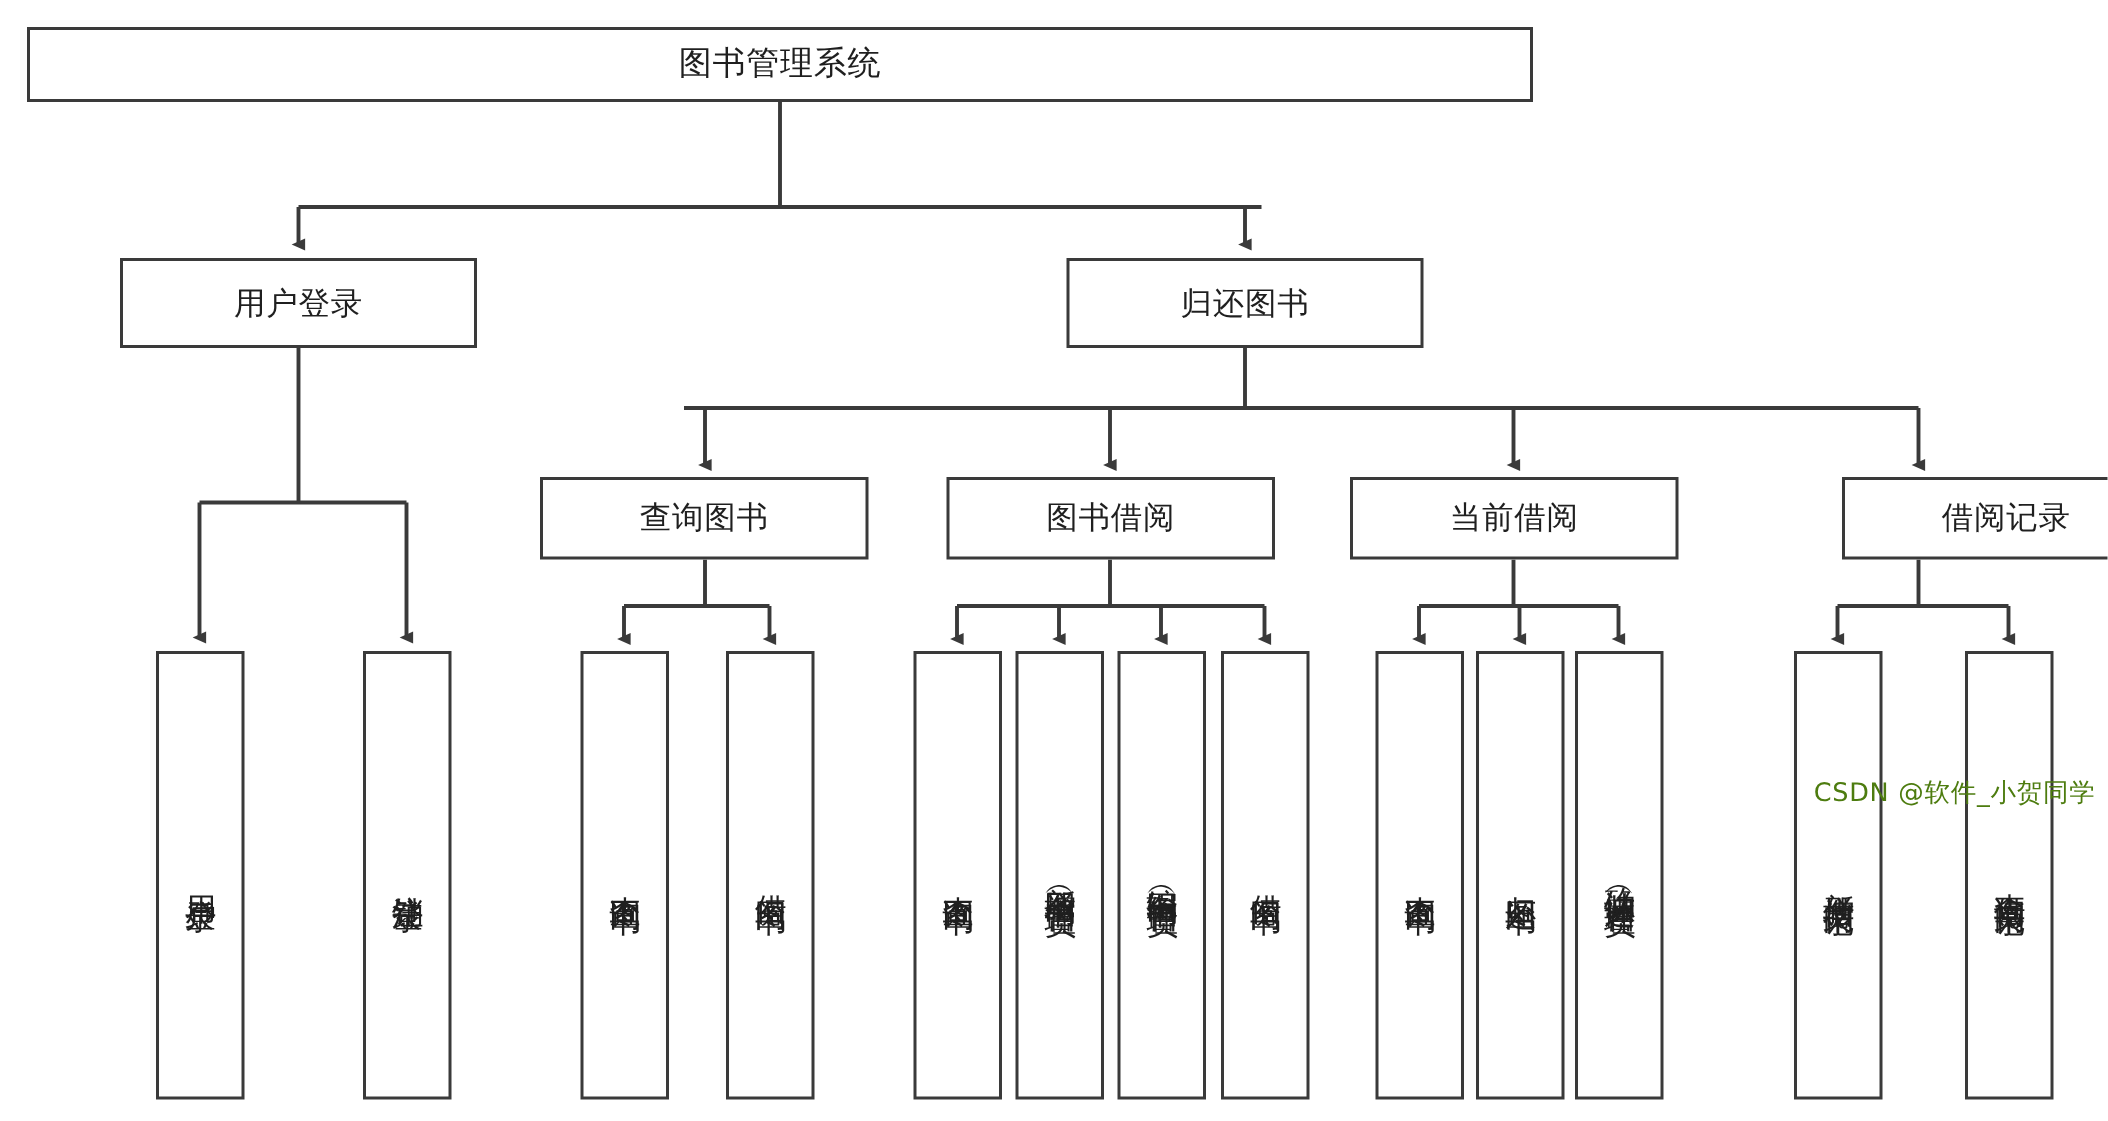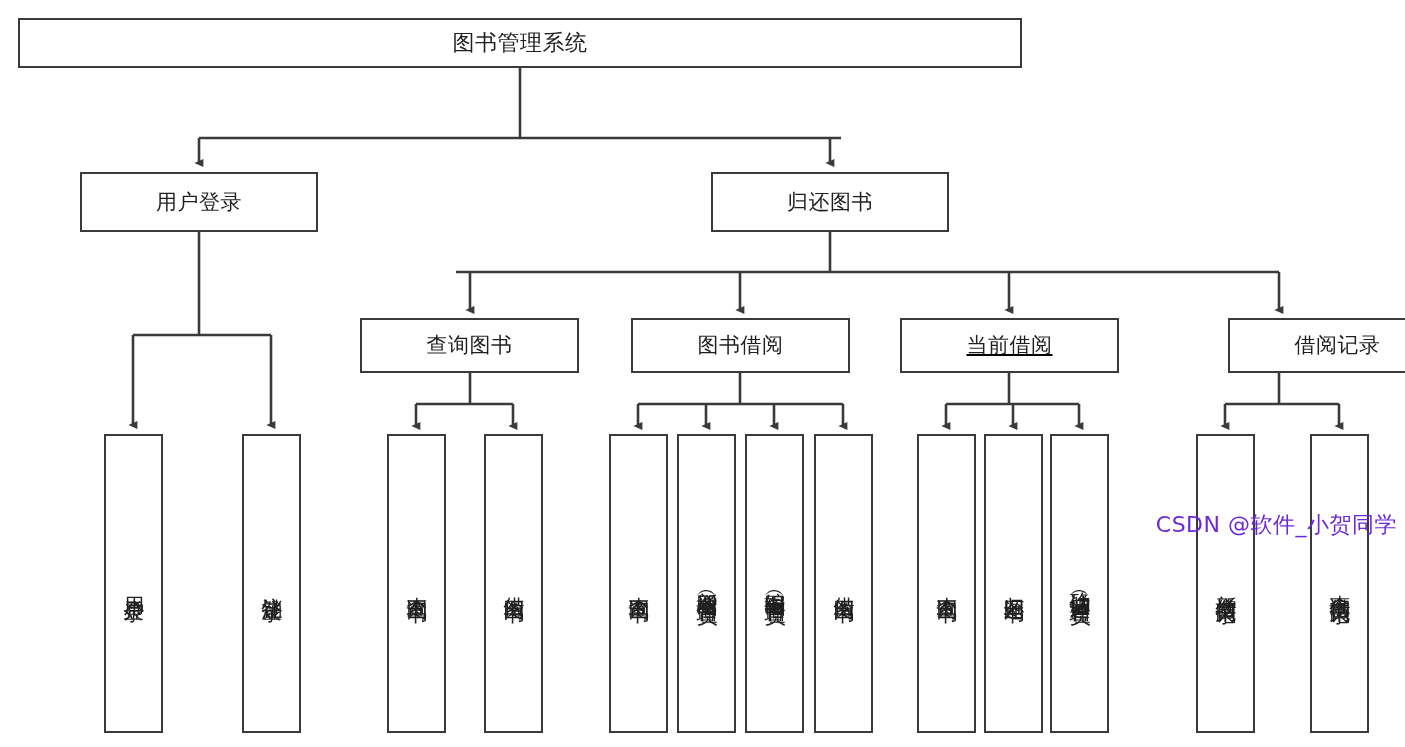--- a/index.html
+++ b/index.html
@@ -54,22 +54,22 @@
     font-size: 21px;
     letter-spacing: 2px;
   }
   .node.root .node-label {
     font-size: 22px;
   }
   .watermark {
     position: absolute;
     right: 8px;
     bottom: 4px;
-    font-size: 22px;
-    color: #6d28d9;
+    font-size: 17px;
+    color: #4d7c0f;
     letter-spacing: 0.5px;
     white-space: nowrap;
     pointer-events: none;
   }
 </style>
 </head>
 <body>
 
 <div id="diagram-root">
 
@@ -133,21 +133,21 @@
   <div class="node horizontal" style="left:711px; top:172px; width:238px; height:60px;">
     <span class="node-label">归还图书</span>
   </div>
 
   <div class="node horizontal" style="left:360px; top:318px; width:219px; height:55px;">
     <span class="node-label">查询图书</span>
   </div>
   <div class="node horizontal" style="left:631px; top:318px; width:219px; height:55px;">
     <span class="node-label">图书借阅</span>
   </div>
-  <div class="node horizontal" style="left:900px; top:318px; width:219px; height:55px;text-decoration:underline;">
+  <div class="node horizontal" style="left:900px; top:318px; width:219px; height:55px;">
     <span class="node-label">当前借阅</span>
   </div>
   <div class="node horizontal" style="left:1228px; top:318px; width:219px; height:55px;">
     <span class="node-label">借阅记录</span>
   </div>
 
   <div class="node vertical" style="left:104px; top:434px; width:59px; height:299px;">
     <span class="node-label">用户登录</span>
   </div>
   <div class="node vertical" style="left:242px; top:434px; width:59px; height:299px;">

